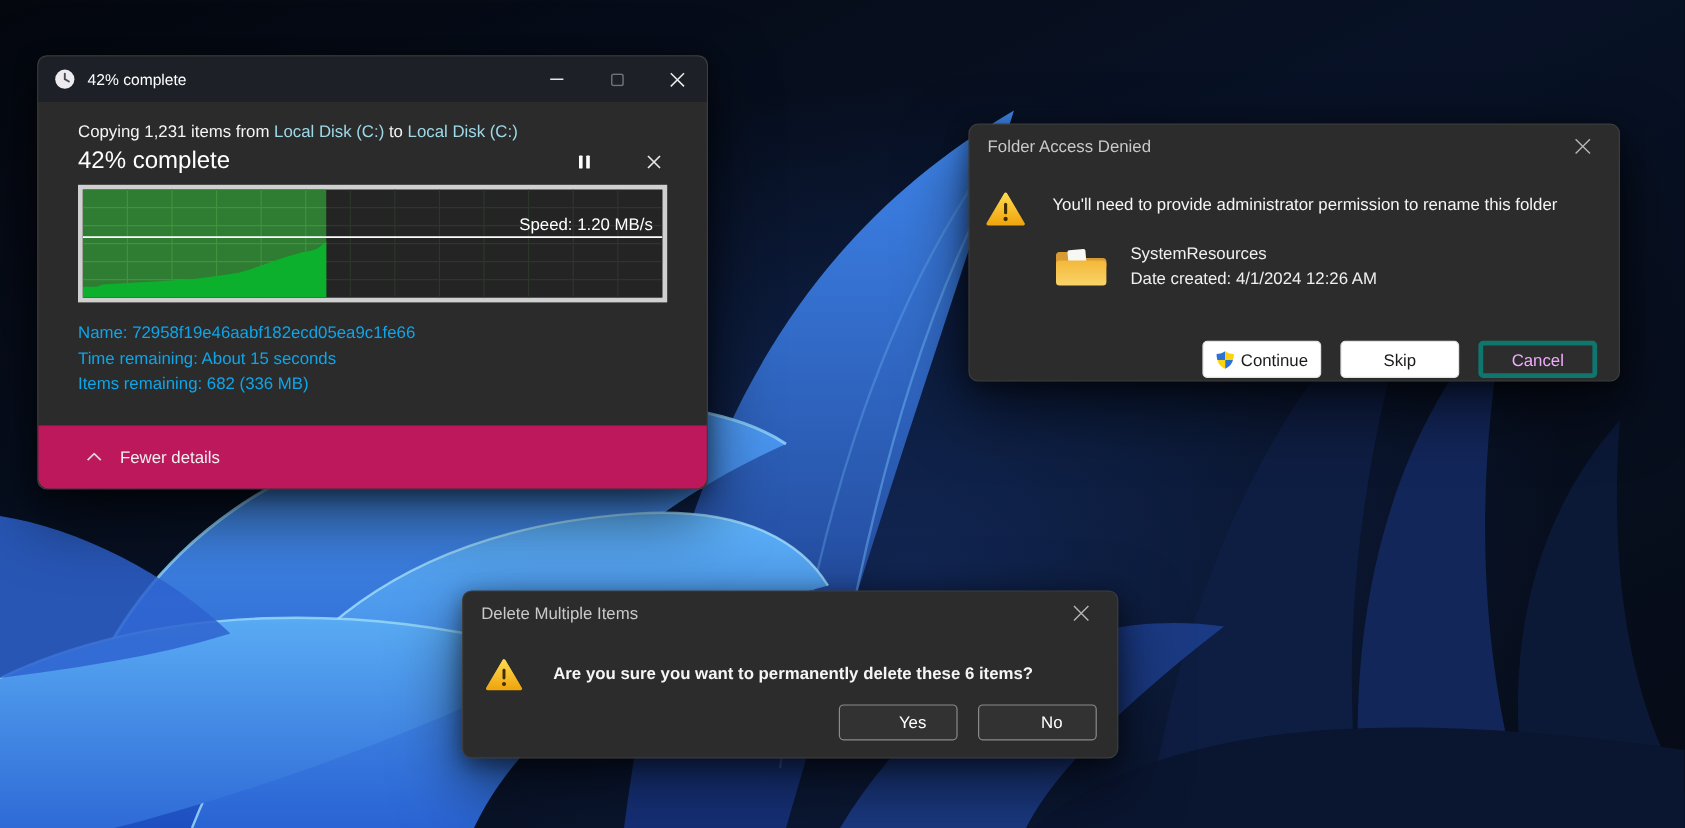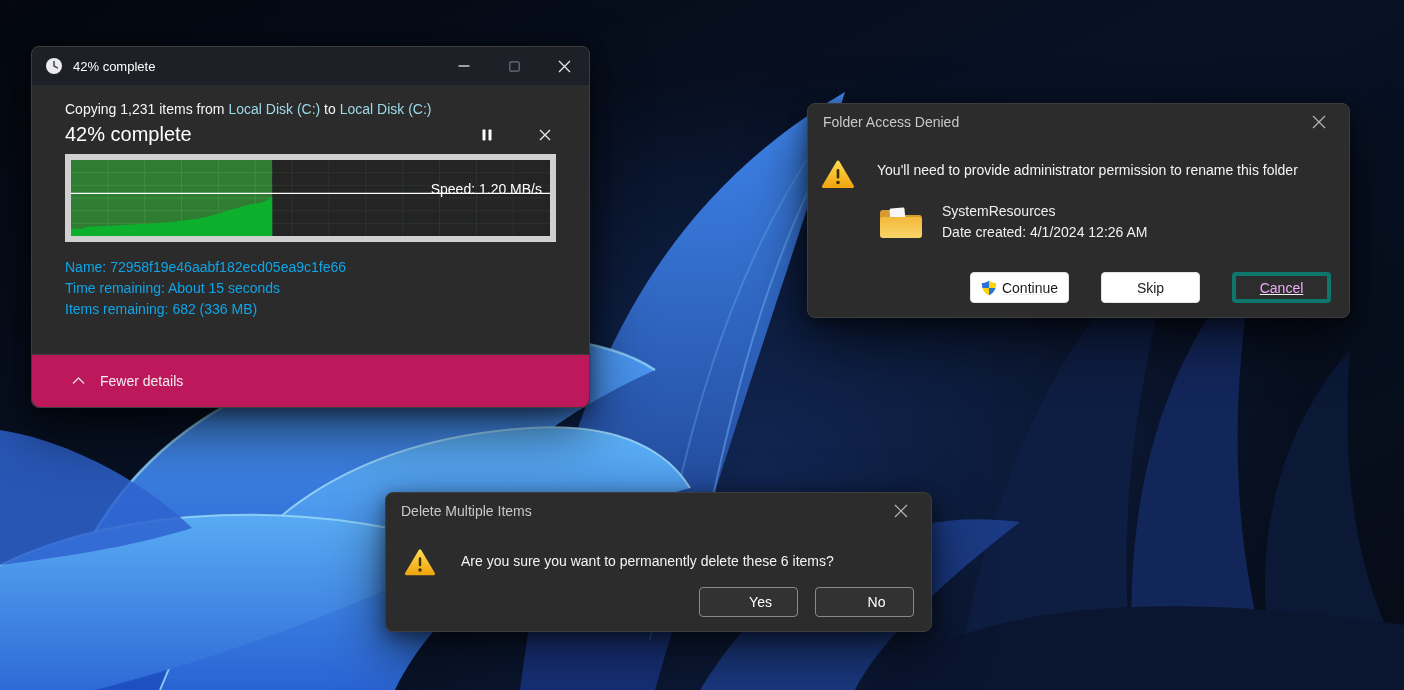--- a/index.html
+++ b/index.html
@@ -23,45 +23,45 @@
   .caption-buttons { margin-left:auto; display:flex; height:100%; }
   .caption-btn { width:50px; height:100%; display:flex; align-items:center; justify-content:center; background:none; border:none; }
   .copy-body { padding:0 33px; }
   .status-line { margin-top:16px; font-size:14px; color:#f5f5f5; }
   .disk-link { color:#9ed9e8; }
   .heading-row { margin-top:6px; display:flex; align-items:center; }
   .big-heading { font-size:20px; font-weight:400; color:#fff; }
   .heading-row .gap { flex:1; }
   .mini-btn { width:22px; height:22px; display:flex; align-items:center; justify-content:center; background:none; border:none; }
   .mini-btn.pause { margin-right:36px; }
-  .chart-box { position:relative; margin-top:8px; height:88px; border:6px solid #ef4444;text-decoration:underline; }
+  .chart-box { position:relative; margin-top:8px; height:98px; border:4px solid #ef4444;text-decoration:underline; }
   .chart-box svg { display:block; width:100%; height:100%; }
   .speed-label { position:absolute; right:8px; top:21px; font-size:14px; color:#fff; }
   .details { margin-top:15px; font-size:14px; line-height:21px; color:#0ea5e9; }
   .copy-footer { position:absolute; left:0; right:0; bottom:0; height:53px; background:#be185d;
                  border-top:1px solid #3e3e3e; border-radius:0 0 8px 8px;
                  display:flex; align-items:center; padding-left:40px; gap:15px; font-size:14px; color:#f0f0f0; cursor:pointer; }
 
   
   .folder-dialog { left:807px; top:103px; width:543px; height:215px; background:#2c2c2c; }
   .folder-body { position:relative; height:179px; }
   .fad-row { display:flex; padding:19px 18px 0 13px; }
   .fad-message { margin-left:22px; margin-top:3px; font-size:14px; color:#f5f5f5; }
   .folder-item-row { display:flex; align-items:flex-start; margin:11px 0 0 70px; }
   .folder-item-text { margin-left:18px; font-size:14px; line-height:21px; color:#f0f0f0; }
-  .fad-buttons { position:absolute; right:18px; bottom:16px; display:flex; gap:32px;text-decoration:underline; }
+  .fad-buttons { position:absolute; right:18px; bottom:4px; display:flex; gap:16px; }
   .btn { height:31px; min-width:99px; border-radius:4px; font-size:14px; font-family:inherit;
          display:flex; align-items:center; justify-content:center; cursor:pointer; }
   .btn-light { background:#ffffff; color:#1b1b1b; border:1px solid #e2e2e2; gap:5px; }
   .btn-dark  { background:#2d2d2d; color:#f0abfc; border:4px solid #0f766e; }
 
   
   .delete-dialog { left:385px; top:492px; width:547px; height:140px; background:#2c2c2c; }
   .del-body { position:relative; height:104px; }
-  .del-row { display:flex; padding:19px 18px 0 18px; }
+  .del-row { display:flex; padding:19px 18px 0 18px;font-weight:bold; }
   .del-message { margin-left:25px; margin-top:5px; font-size:14px; color:#f5f5f5; }
   .del-buttons { position:absolute; right:17px; bottom:16px; display:flex; gap:17px; }
   .btn-confirm { height:30px; min-width:99px; background:#323232; color:#fff; border:1px solid #8a8a8a;
                  border-radius:4px; font-size:14px; font-family:inherit; cursor:pointer;padding-left:24px; }
 </style>
 </head>
 <body>
 
 <div class="desktop">
 

